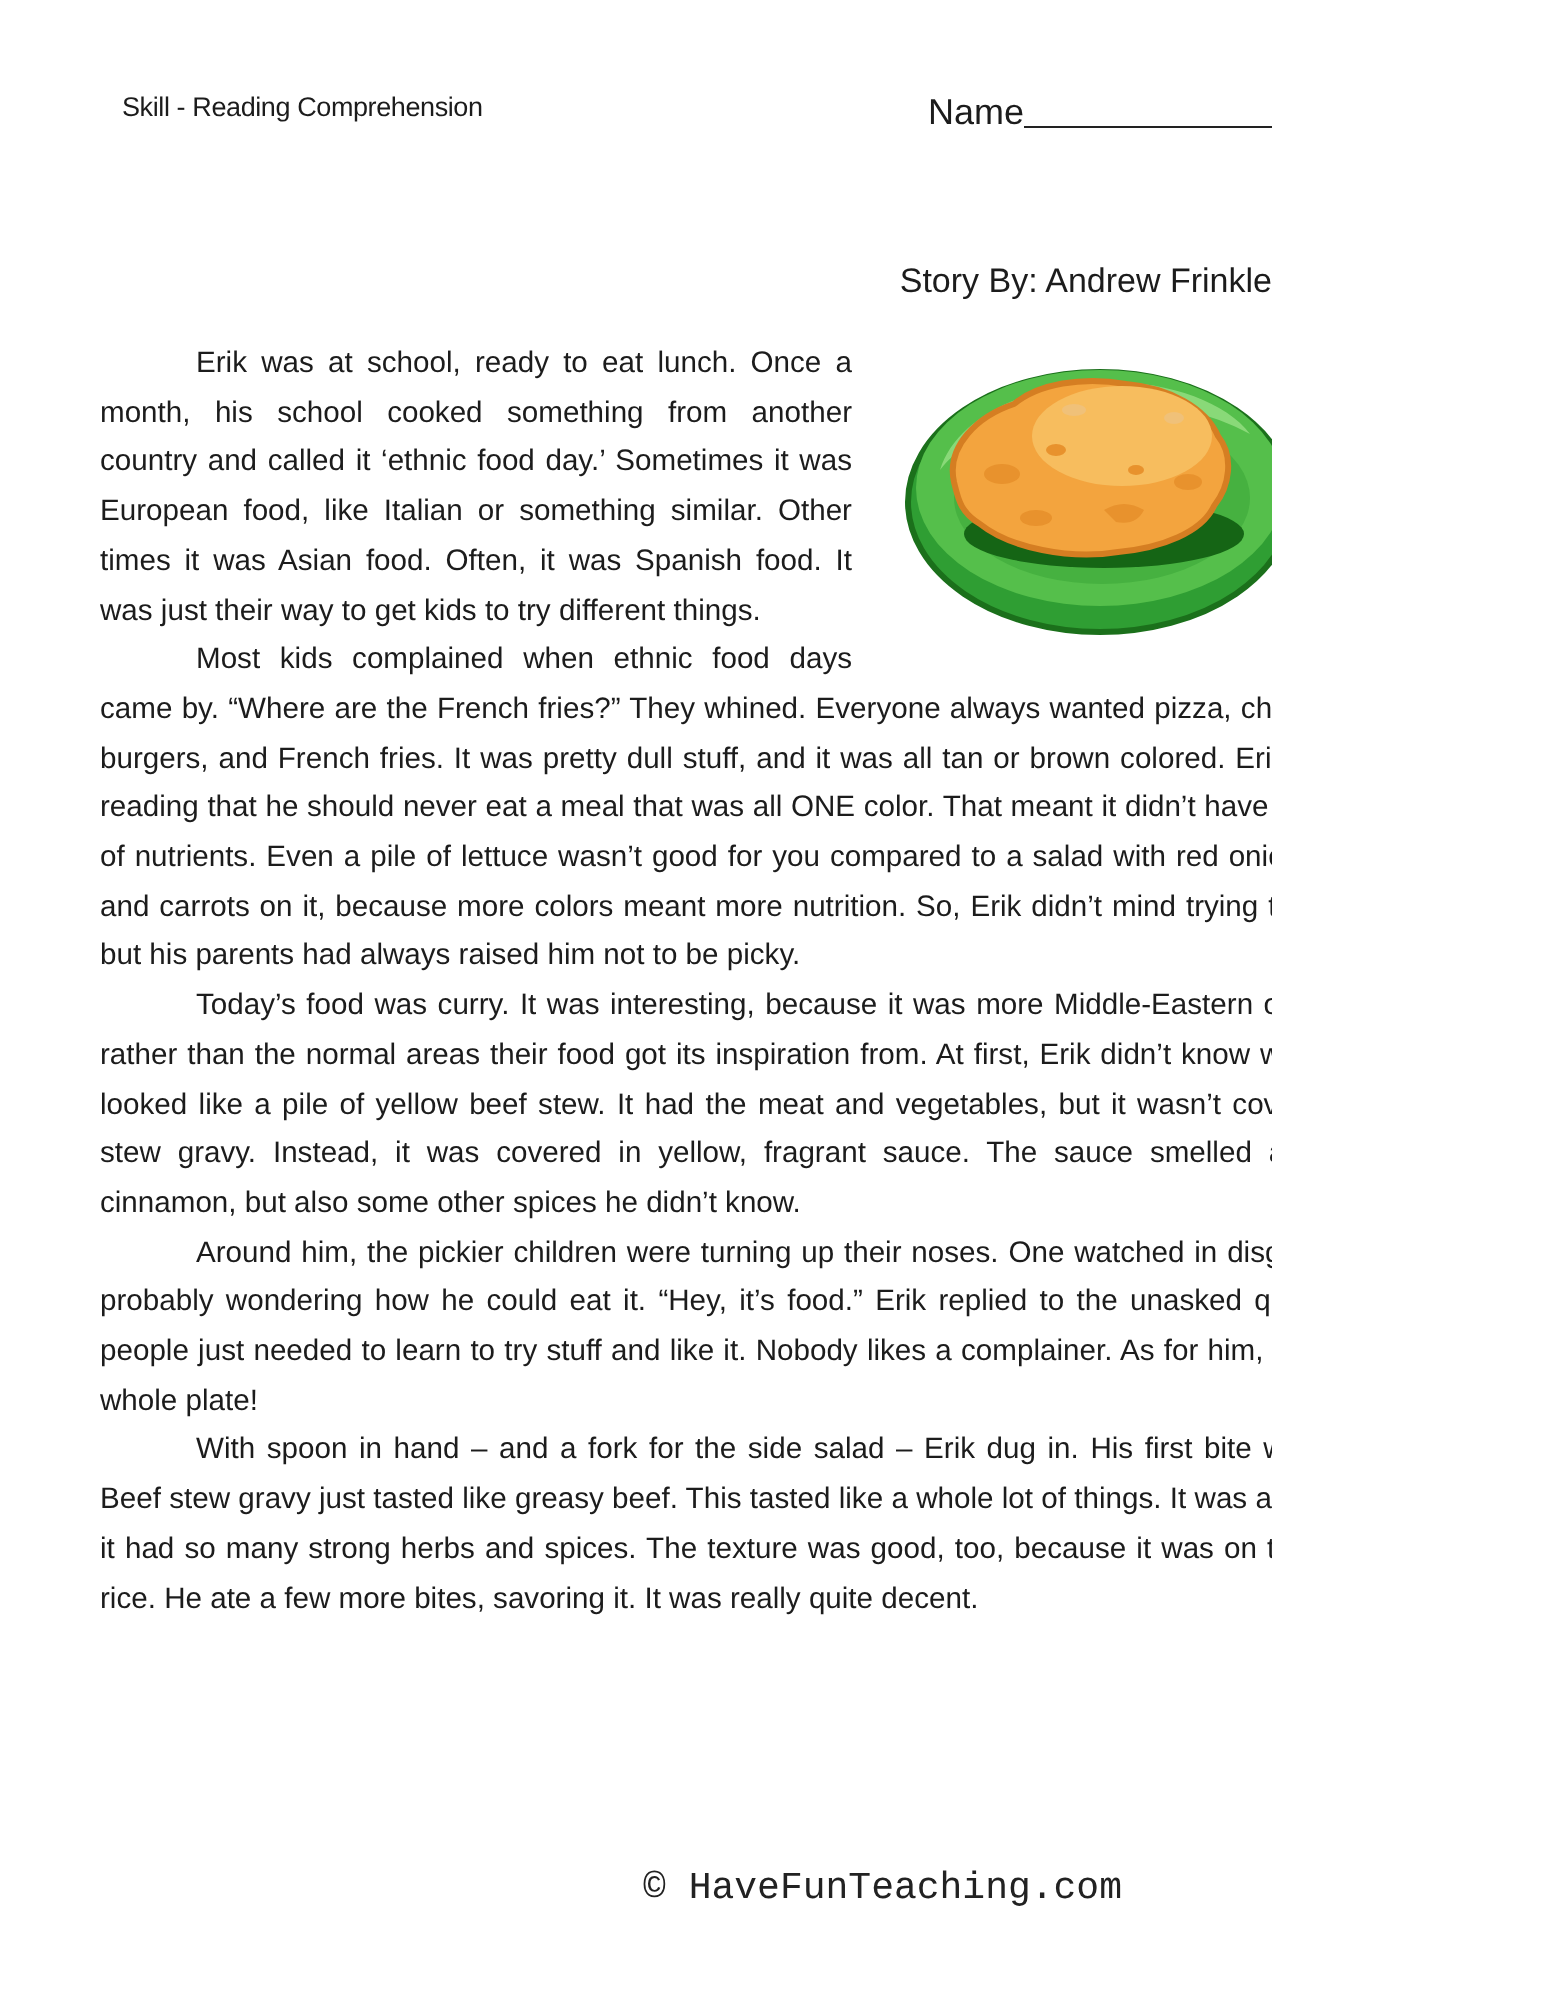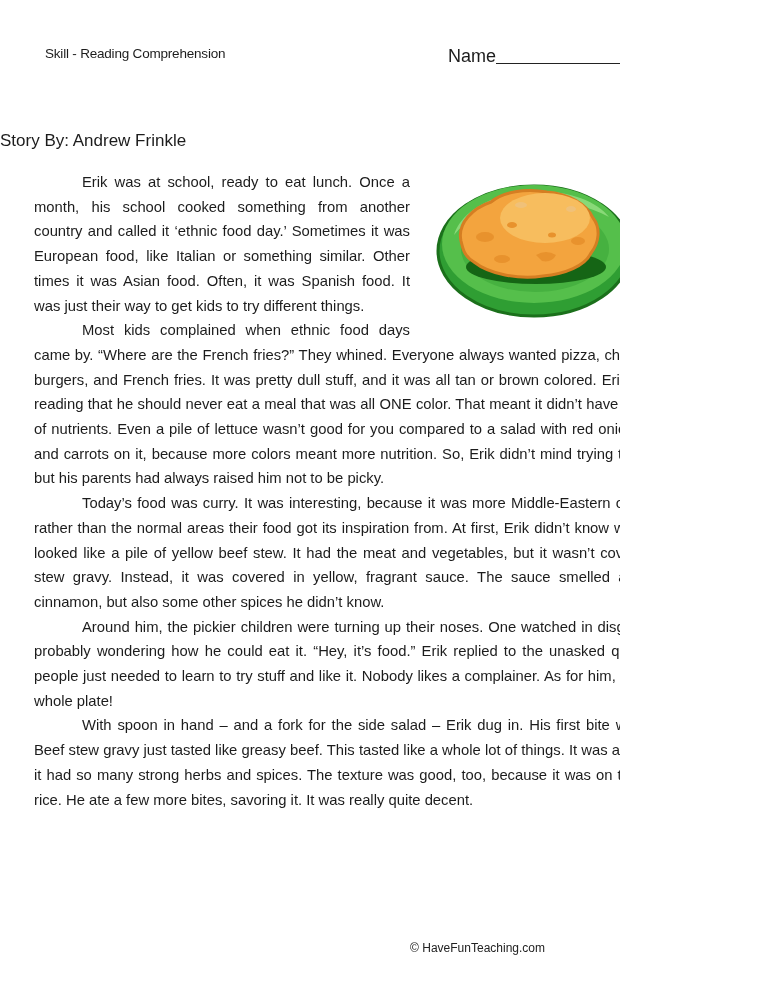--- a/index.html
+++ b/index.html
@@ -5,20 +5,21 @@
   * { box-sizing: border-box; }
   html, body { margin: 0; padding: 0; background: #ffffff; }
   .page {
     position: relative;
     width: 620px;
     height: 1000px;
     background: #ffffff;
     font-family: "Liberation Sans", sans-serif;
     color: #1c1c1c;
     overflow: hidden;
+    margin-left: 16px;
   }
   .header-left {
     position: absolute;
     top: 46px; left: 45px;
     font-size: 13.5px;
     letter-spacing: -0.2px;
   }
   .header-right {
     position: absolute;
     top: 46px; left: 448px;
@@ -41,21 +42,21 @@
     display: inline-block;
     font-size: 27px;
     font-weight: 700;
     letter-spacing: -0.5px;
     border-bottom: 2.6px solid #111;
     padding: 0 3px 1px 3px;
   }
   .subtitle {
     position: absolute;
     top: 131px; left: 0; right: 0;
-    text-align: left;
+    text-align: right;
     font-size: 17px;
   }
   .story {
     position: absolute;
     top: 170px; left: 34px;
     width: 682px;
     font-size: 14.8px;
     line-height: 24.7px;
     text-align: justify;
   }
@@ -65,22 +66,23 @@
   }
   .illustration {
     float: right;
     width: 292px;
     height: 150px;
     margin: 3px 0 6px 14px;
   }
   .footer {
     position: absolute;
     right: 75px; bottom: 45px;
-    font-size: 12px;
+    font-size: 19px;
     color: #222;
+    font-family: Liberation Mono, monospace;
   }
 </style>
 </head>
 <body>
 
 <div class="page">
 
   <div class="header-left">Skill - Reading Comprehension</div>
 
   <div class="header-right">

